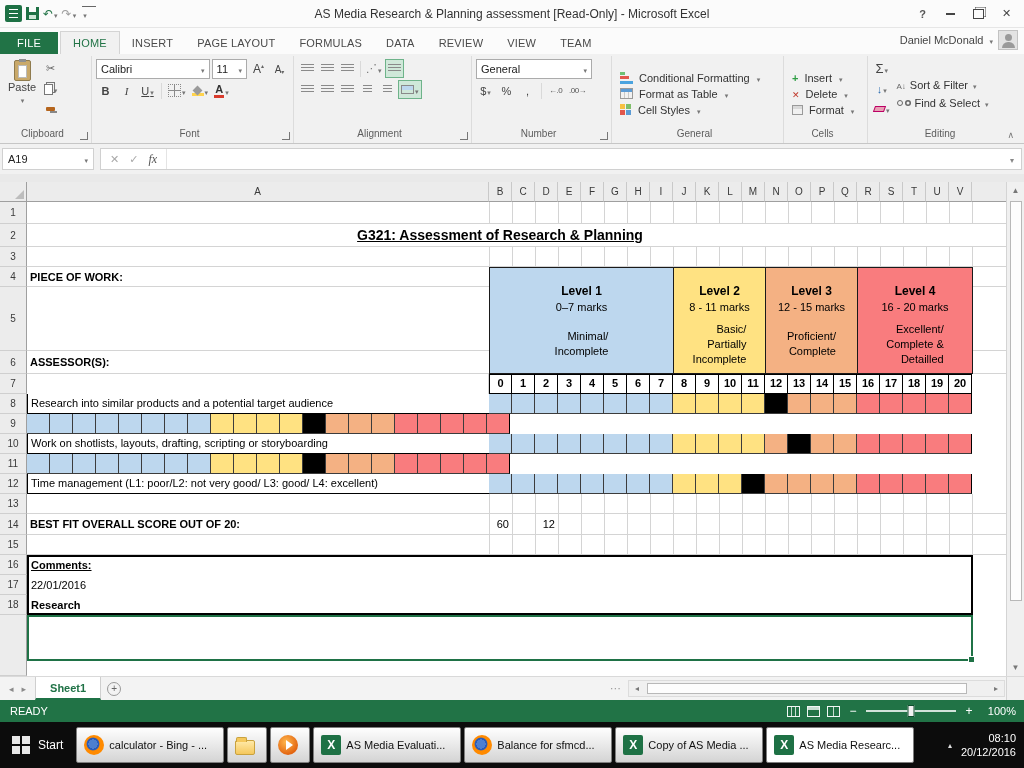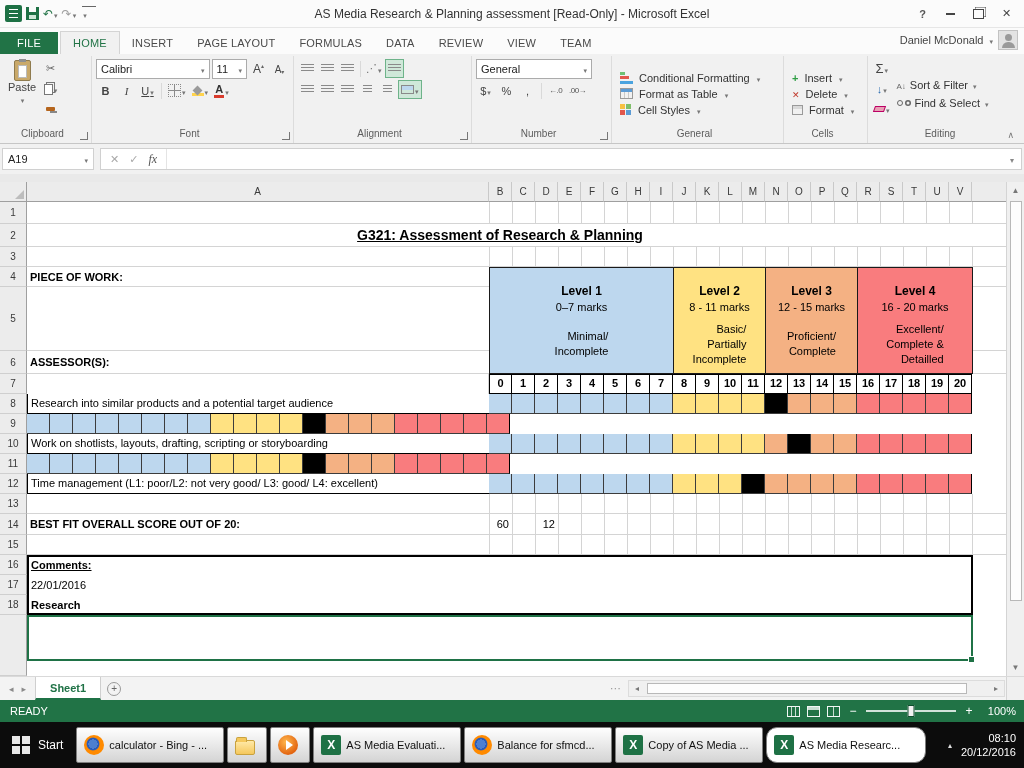--- a/index.html
+++ b/index.html
@@ -886,21 +886,21 @@
           <div class="tb-label">AS Media Evaluati...</div>
         </div>
         <div class="tb-item" style="width: 148px;">
           <div class="tb-ic firefox"></div>
           <div class="tb-label">Balance for sfmcd...</div>
         </div>
         <div class="tb-item" style="width: 148px;">
           <div class="tb-ic excel"></div>
           <div class="tb-label">Copy of AS Media ...</div>
         </div>
-        <div class="tb-item active" style="width: 160px; border-radius: 11px;">
+        <div class="tb-item active" style="width: 148px;">
           <div class="tb-ic excel"></div>
           <div class="tb-label">AS Media Researc...</div>
         </div>
       </div>
     <div class="tray">
       <span class="tray-chevron"></span>
       <div class="clock">
         <div>08:10</div>
         <div>20/12/2016</div>
       </div>

